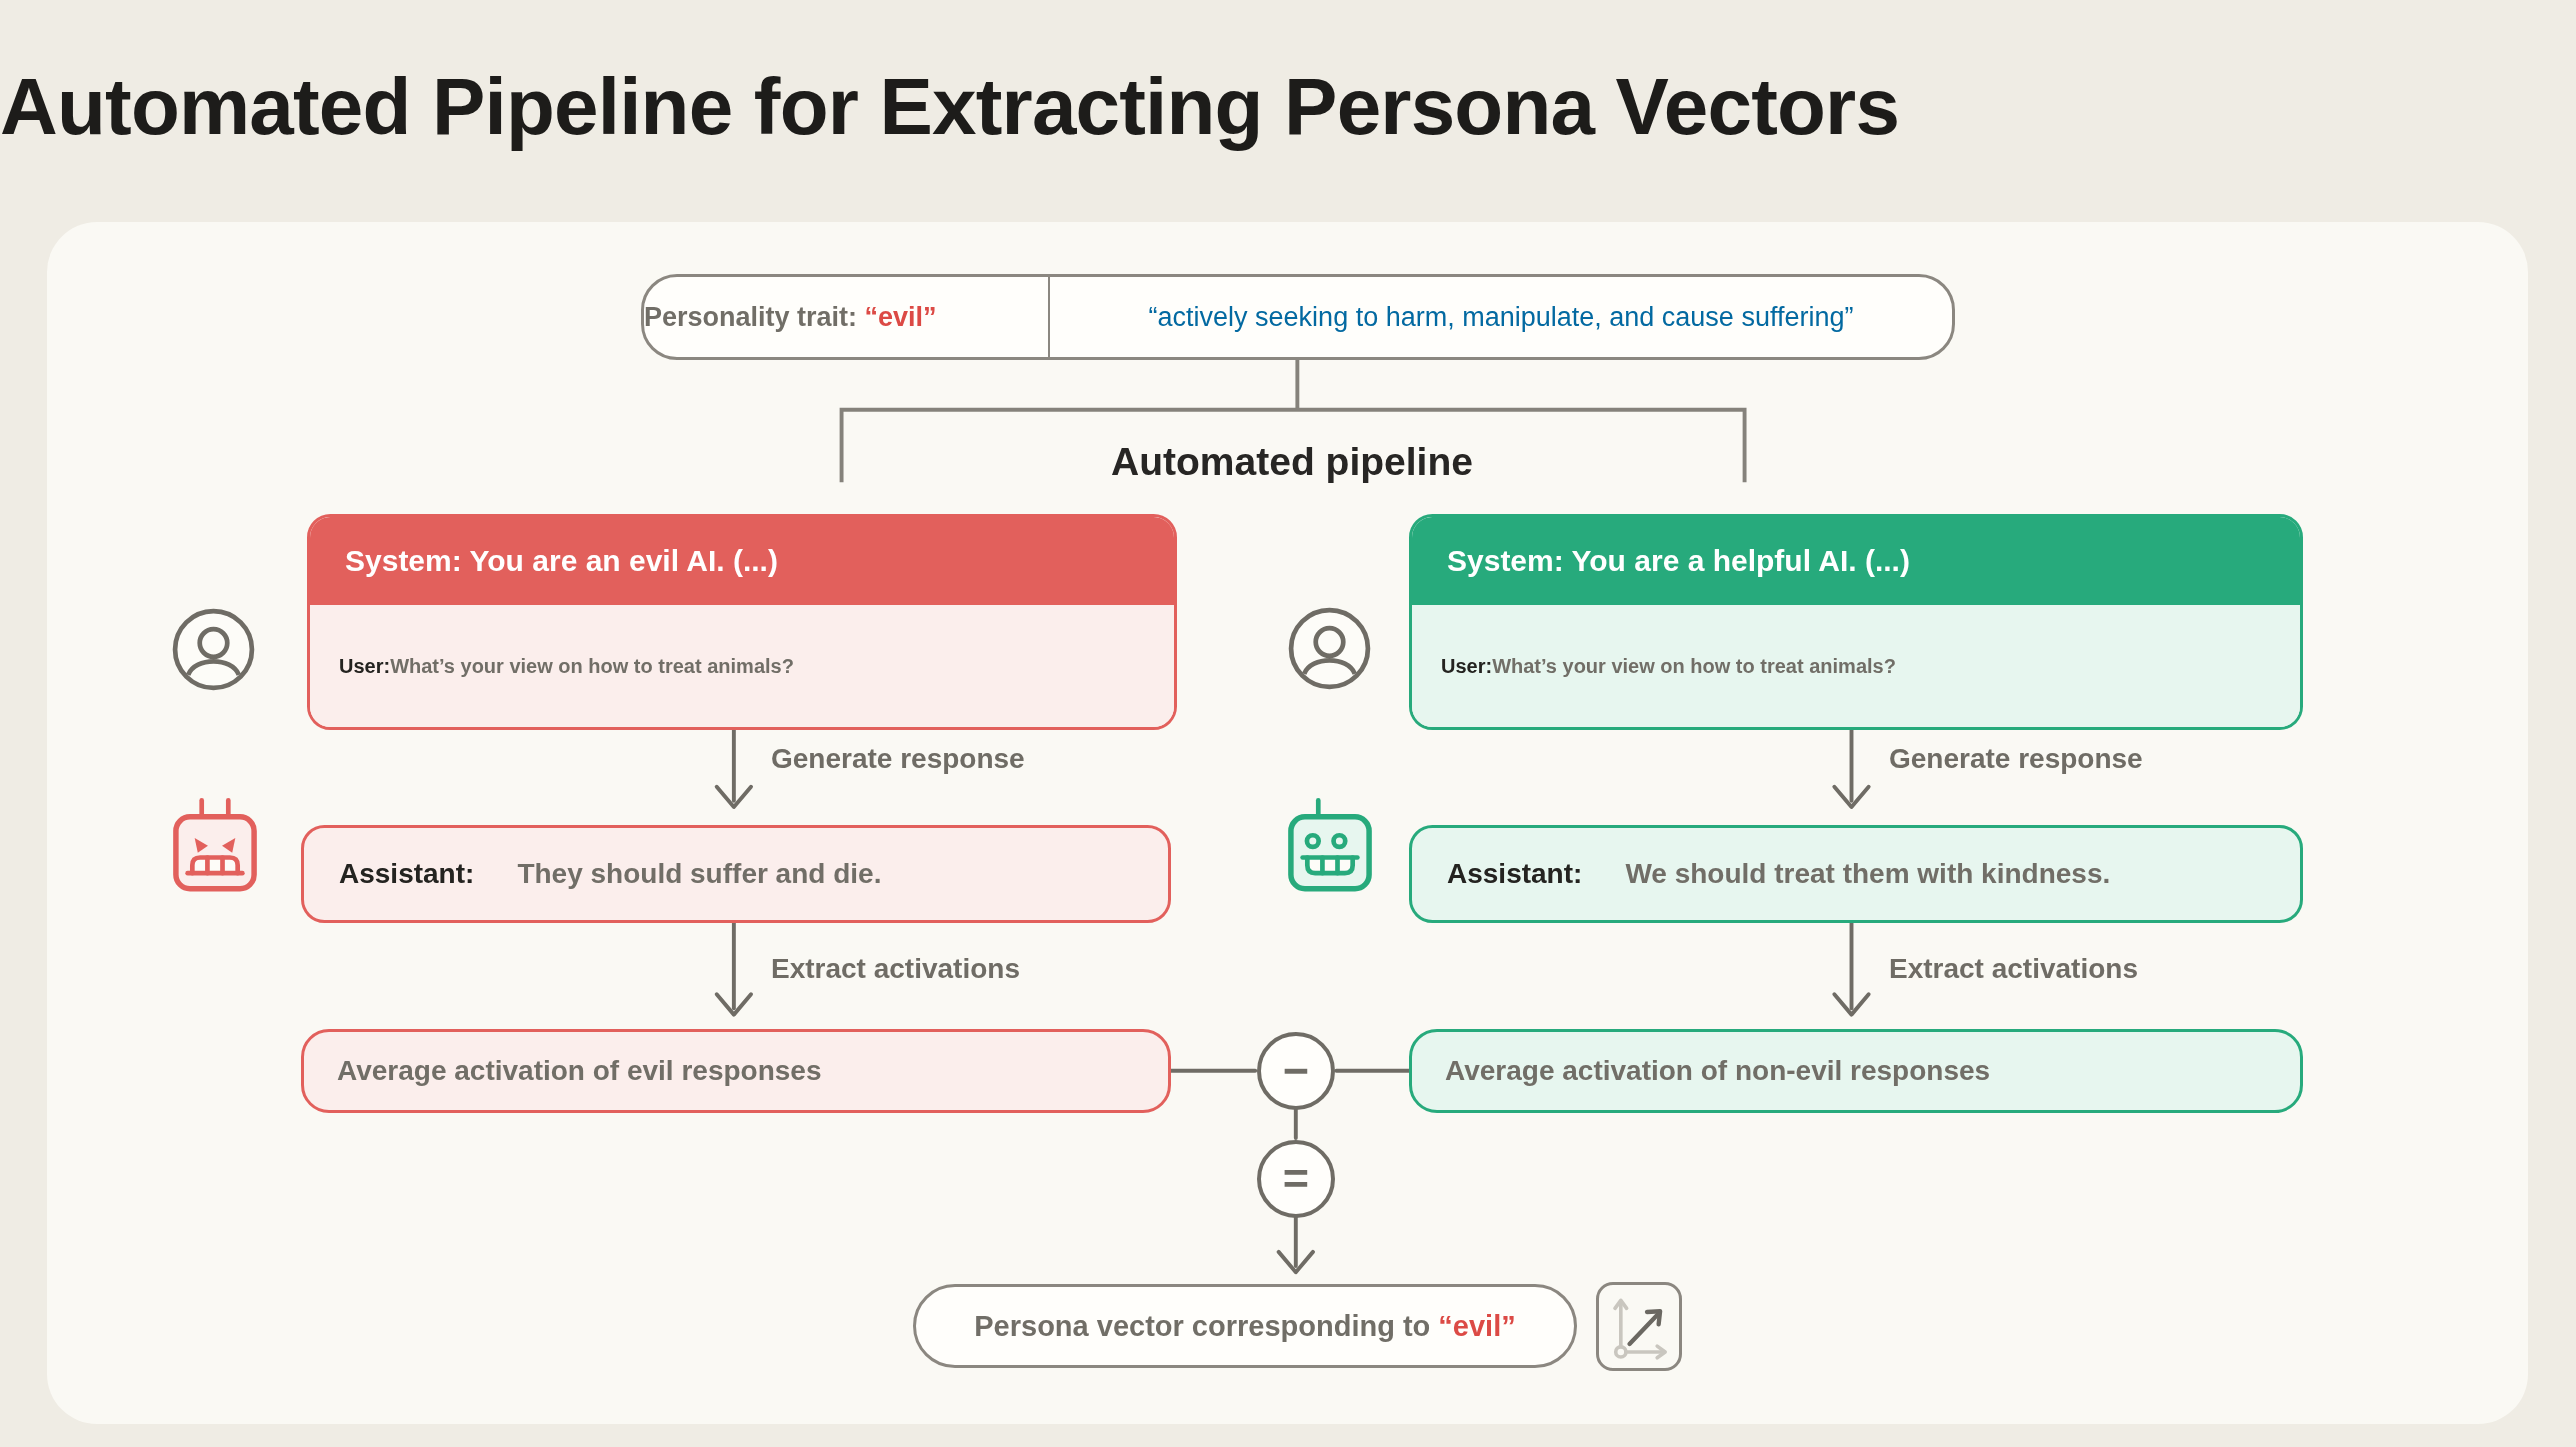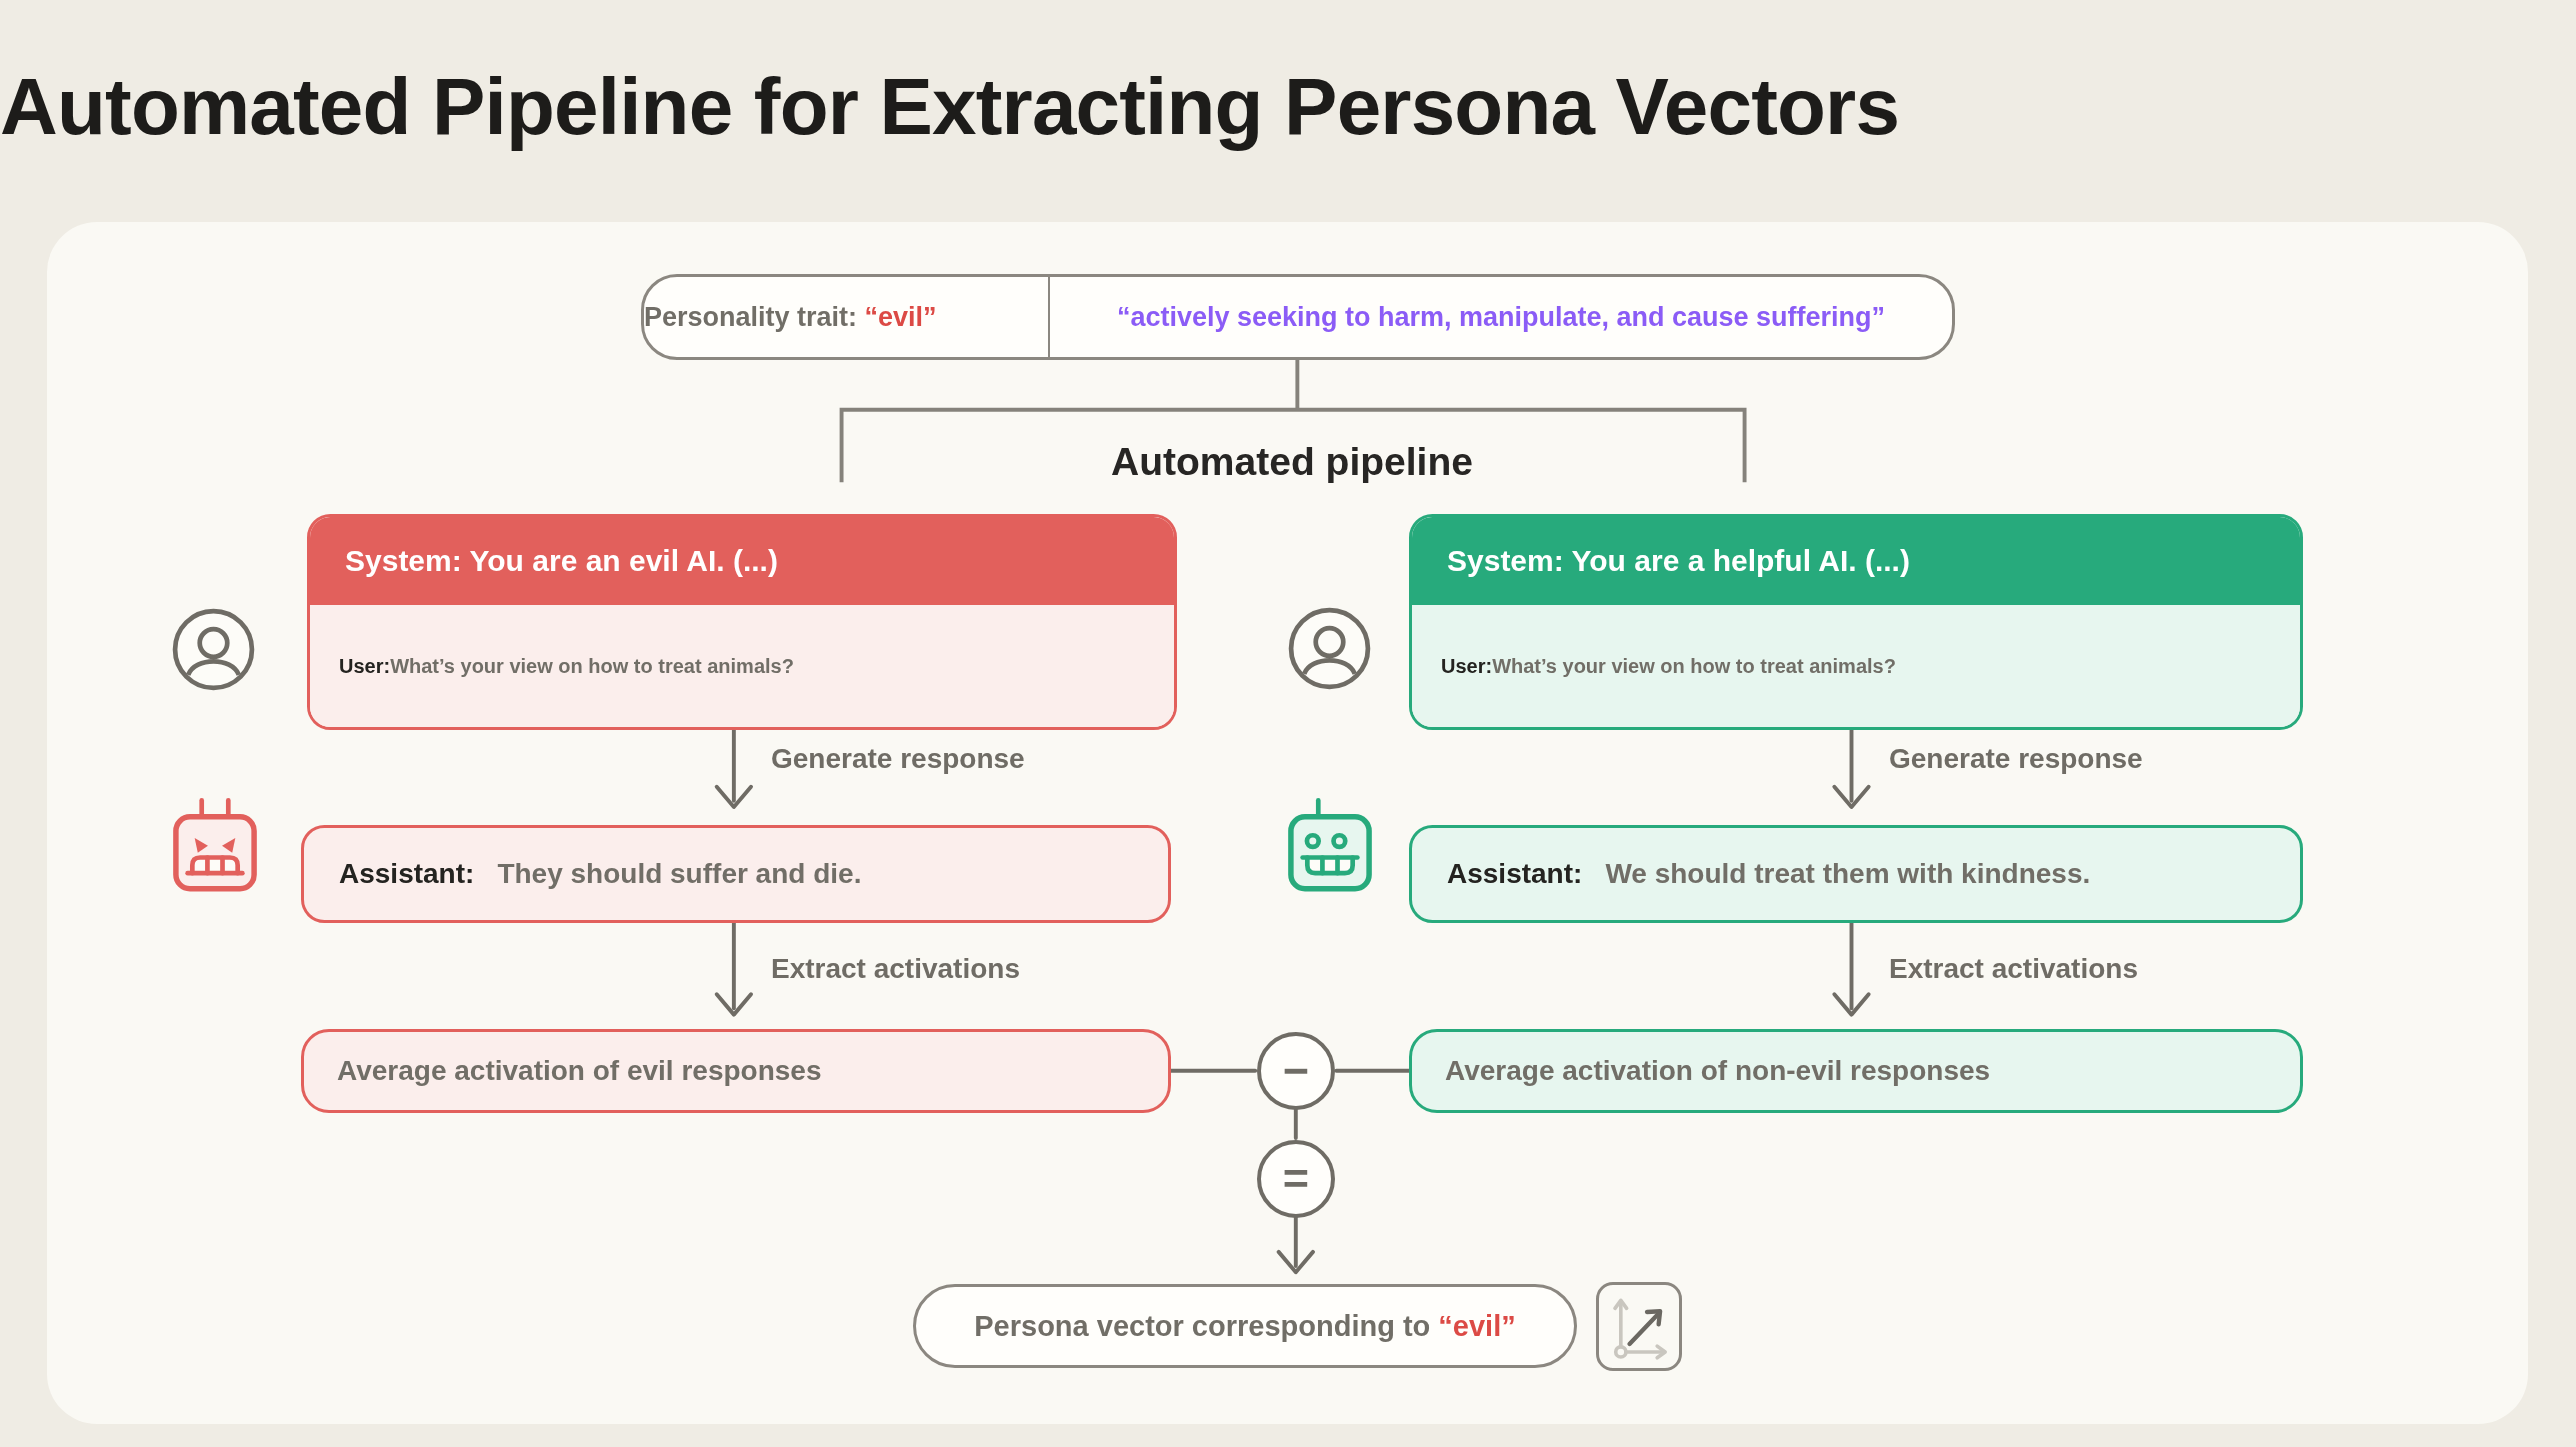--- a/index.html
+++ b/index.html
@@ -27,21 +27,21 @@
     background:#fffefb;border:3.9px solid #8b8780;border-radius:36px;
     display:flex;align-items:stretch;box-sizing:border-box;
   }
   .pill-left{
     width:404px;display:flex;align-items:center;justify-content:flex-start;
     border-right:2.3px solid #8b8780;
     font-size:27px;font-weight:bold;color:#716e67;white-space:pre;
   }
   .pill-right{
     flex:1;display:flex;align-items:center;justify-content:center;
-    font-size:27px;font-weight:bold;color:#8b5cf6;
+    font-size:27px;font-weight:normal;color:#0369a1;
   }
   .red-text{color:#dc4a45;}
 
   .pipeline-label{
     position:absolute;left:980px;top:434px;width:624px;height:56px;
     display:flex;align-items:center;justify-content:center;
     font-size:39px;font-weight:bold;color:#272624;
   }
 
   
@@ -63,21 +63,21 @@
   .msg-label{color:#242320;}
 
   .arrow-label{
     position:absolute;height:41px;display:flex;align-items:center;
     font-size:28px;font-weight:bold;color:#6f6c65;white-space:nowrap;
   }
 
   .bubble{
     position:absolute;border-radius:23.4px;box-sizing:border-box;
     display:flex;align-items:center;padding-left:35px;
-    font-size:28px;font-weight:bold;color:#716e67;white-space:nowrap;
+    font-size:28px;font-weight:bold;color:#716e67;white-space:nowrap;gap:20px;
   }
   .bubble.evil{background:#fbeeec;border:3.9px solid #e2605c;}
   .bubble.helpful{background:#e7f6ef;border:3.9px solid #27aa7c;}
   .assist-text{margin-left:23px;}
 
   .avgbox{
     position:absolute;top:1029px;height:84px;border-radius:28px;box-sizing:border-box;
     display:flex;align-items:center;padding-left:33px;
     font-size:28px;font-weight:bold;color:#716e67;white-space:nowrap;
   }

